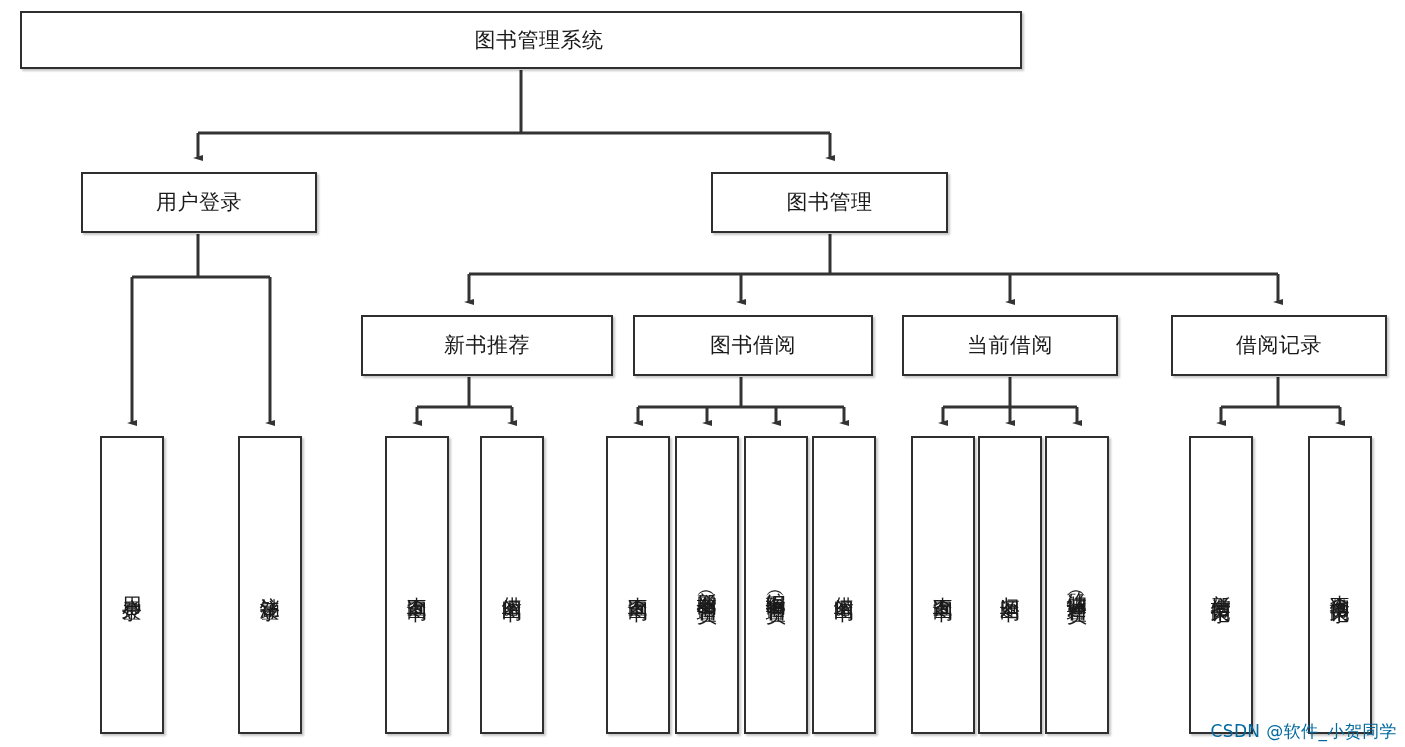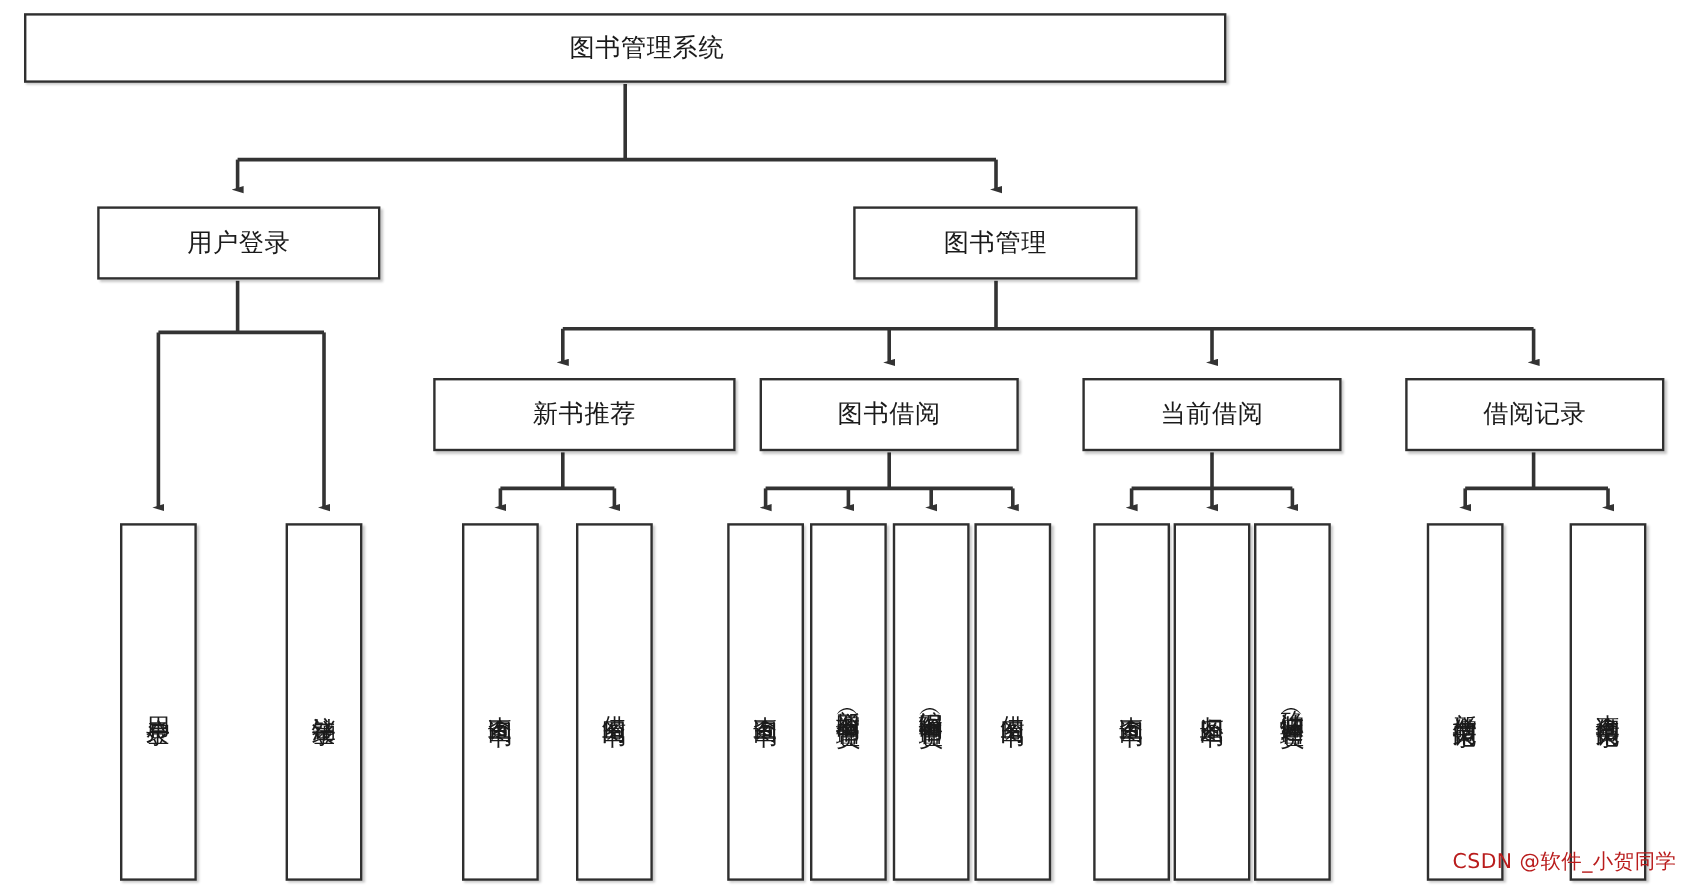--- a/index.html
+++ b/index.html
@@ -56,23 +56,23 @@
     text-orientation: upright;
     font-size: 20px;
     line-height: 1.32;
     letter-spacing: 2px;
     white-space: normal;
     max-height: 100%;
   }
   .watermark {
     position: absolute;
     right: 8px;
-    bottom: 18px;
+    bottom: 4px;
     font-size: 17px;
-    color: #b91c1c;
+    color: #0369a1;
     white-space: nowrap;
     letter-spacing: 0.4px;
   }
 </style>
 </head>
 <body>
 
 <div id="diagram-root">
 
   <svg id="wires" viewBox="0 0 1405 747" width="1405" height="747" xmlns="http://www.w3.org/2000/svg">
@@ -135,21 +135,21 @@
   <div class="node" style="left:81px; top:172px; width:236px; height:61px;">
     <span class="node-label">用户登录</span>
   </div>
   <div class="node" style="left:711px; top:172px; width:237px; height:61px;align-items:center;">
     <span class="node-label">图书管理</span>
   </div>
 
   <div class="node" style="left:361px; top:315px; width:252px; height:61px;">
     <span class="node-label">新书推荐</span>
   </div>
-  <div class="node" style="left:633px; top:315px; width:216px; height:61px;">
+  <div class="node" style="left:633px; top:315px; width:240px; height:61px;">
     <span class="node-label">图书借阅</span>
   </div>
   <div class="node" style="left:1171px; top:315px; width:216px; height:61px;">
     <span class="node-label">借阅记录</span>
   </div>
   <div class="node" style="left:902px; top:315px; width:216px; height:61px;">
     <span class="node-label">当前借阅</span>
   </div>
 
   <div class="node leaf" style="left:100px; top:436px; width:64px; height:298px;">

